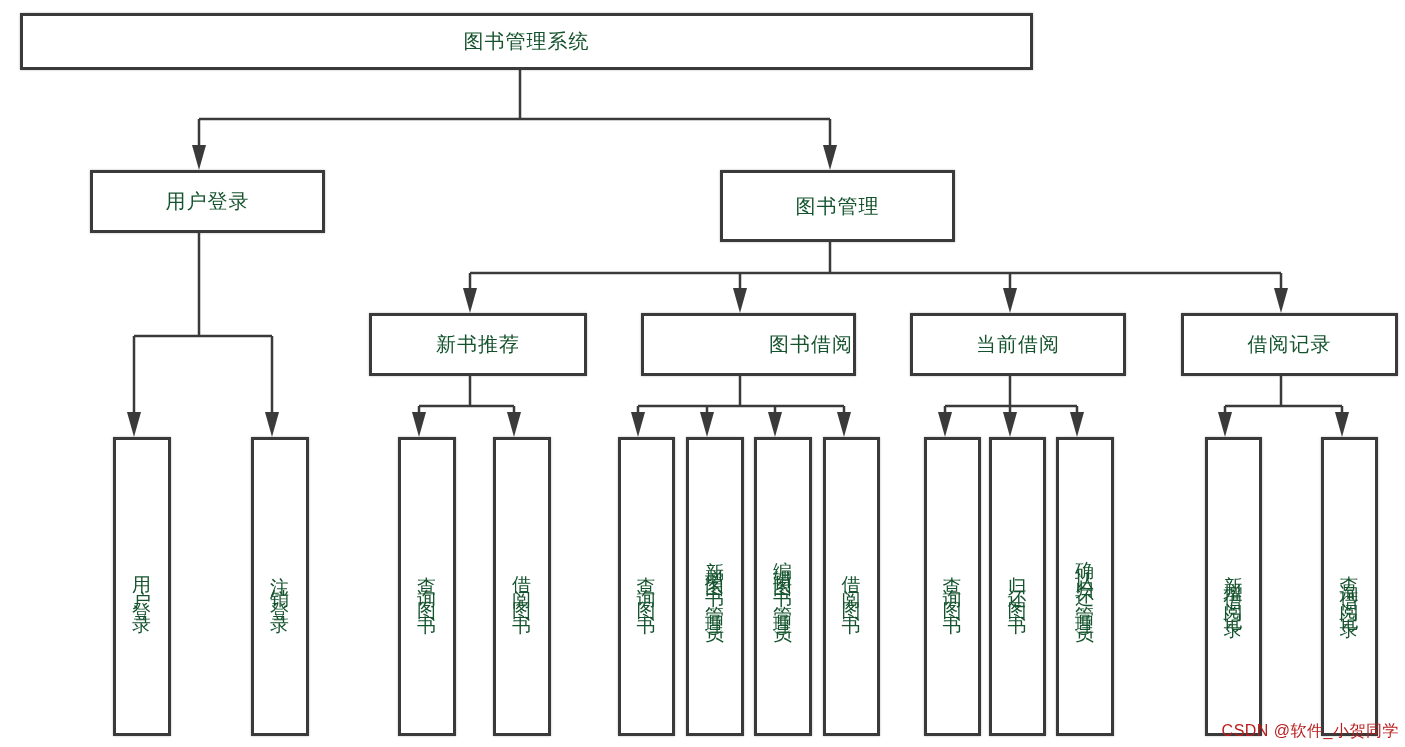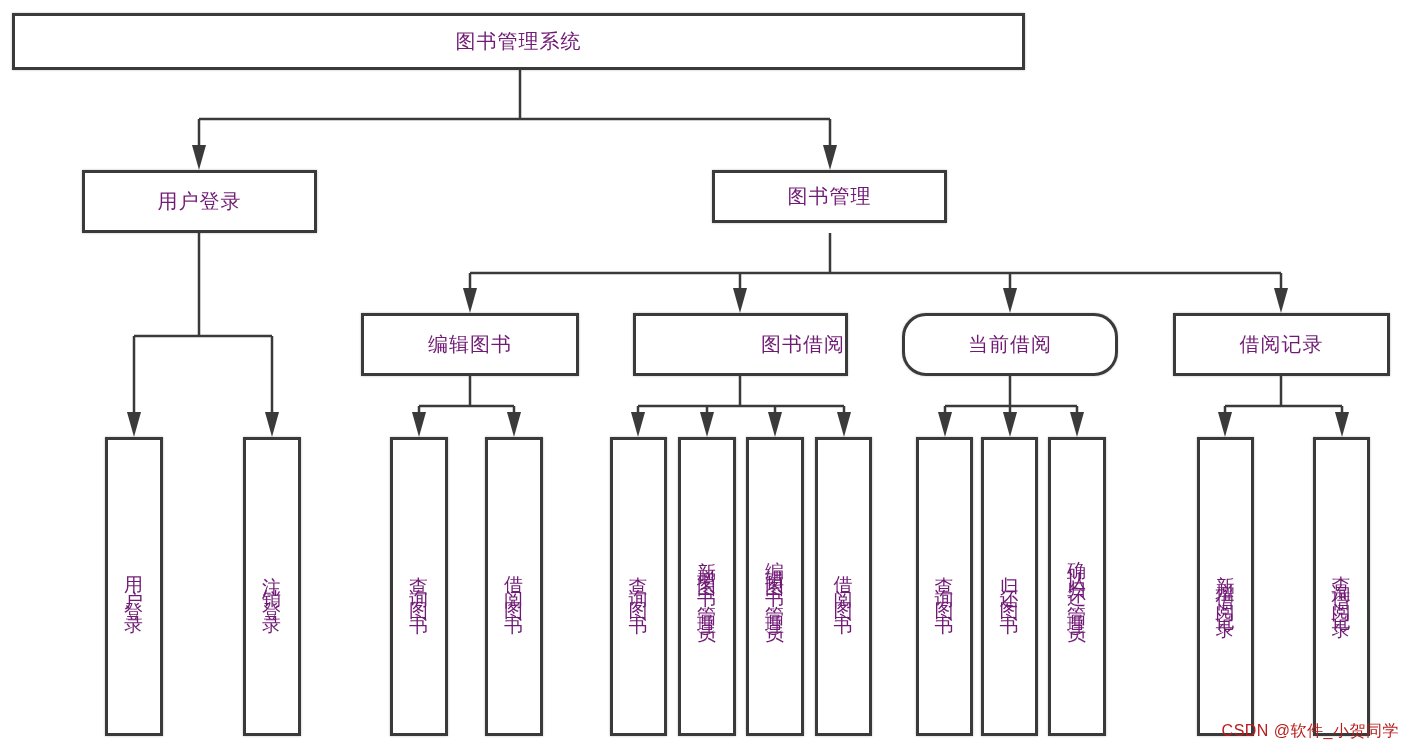--- a/index.html
+++ b/index.html
@@ -24,22 +24,23 @@
     pointer-events: none;
   }
   .box {
     position: absolute;
     box-sizing: border-box;
     border: 3px solid #3a3a3a;
     background: #ffffff;
     display: flex;
     align-items: center;
     justify-content: center;
-    color: #701a75;
+    color: #14532d;
     box-shadow: 0 0 2px rgba(60,60,60,0.35);
+    margin-left: 8px;
   }
   .box.h {
     font-size: 20px;
     letter-spacing: 1px;
     white-space: nowrap;
   }
   .box.v {
     writing-mode: vertical-rl;
     text-orientation: mixed;
     font-size: 19px;
@@ -104,31 +105,31 @@
     </g>
   </svg>
 
   <div class="box h" style="left:12px; top:13px; width:1013px; height:57px;">
     <span>图书管理系统</span>
   </div>
 
   <div class="box h" style="left:82px; top:170px; width:235px; height:63px;">
     <span>用户登录</span>
   </div>
-  <div class="box h" style="left:712px; top:170px; width:235px; height:53px;">
+  <div class="box h" style="left:712px; top:170px; width:235px; height:72px;">
     <span>图书管理</span>
   </div>
 
   <div class="box h" style="left:361px; top:313px; width:218px; height:63px;">
-    <span>编辑图书</span>
+    <span>新书推荐</span>
   </div>
   <div class="box h" style="left:633px; top:313px; width:215px; height:63px;justify-content:flex-end;">
     <span>图书借阅</span>
   </div>
-  <div class="box h" style="left:902px; top:313px; width:216px; height:63px;border-radius:24px;">
+  <div class="box h" style="left:902px; top:313px; width:216px; height:63px;">
     <span>当前借阅</span>
   </div>
   <div class="box h" style="left:1173px; top:313px; width:217px; height:63px;">
     <span>借阅记录</span>
   </div>
 
   <div class="box v short" style="left:105px; top:437px; width:58px; height:299px;">
     <span>用户登录</span>
   </div>
   <div class="box v short" style="left:243px; top:437px; width:58px; height:299px;">

